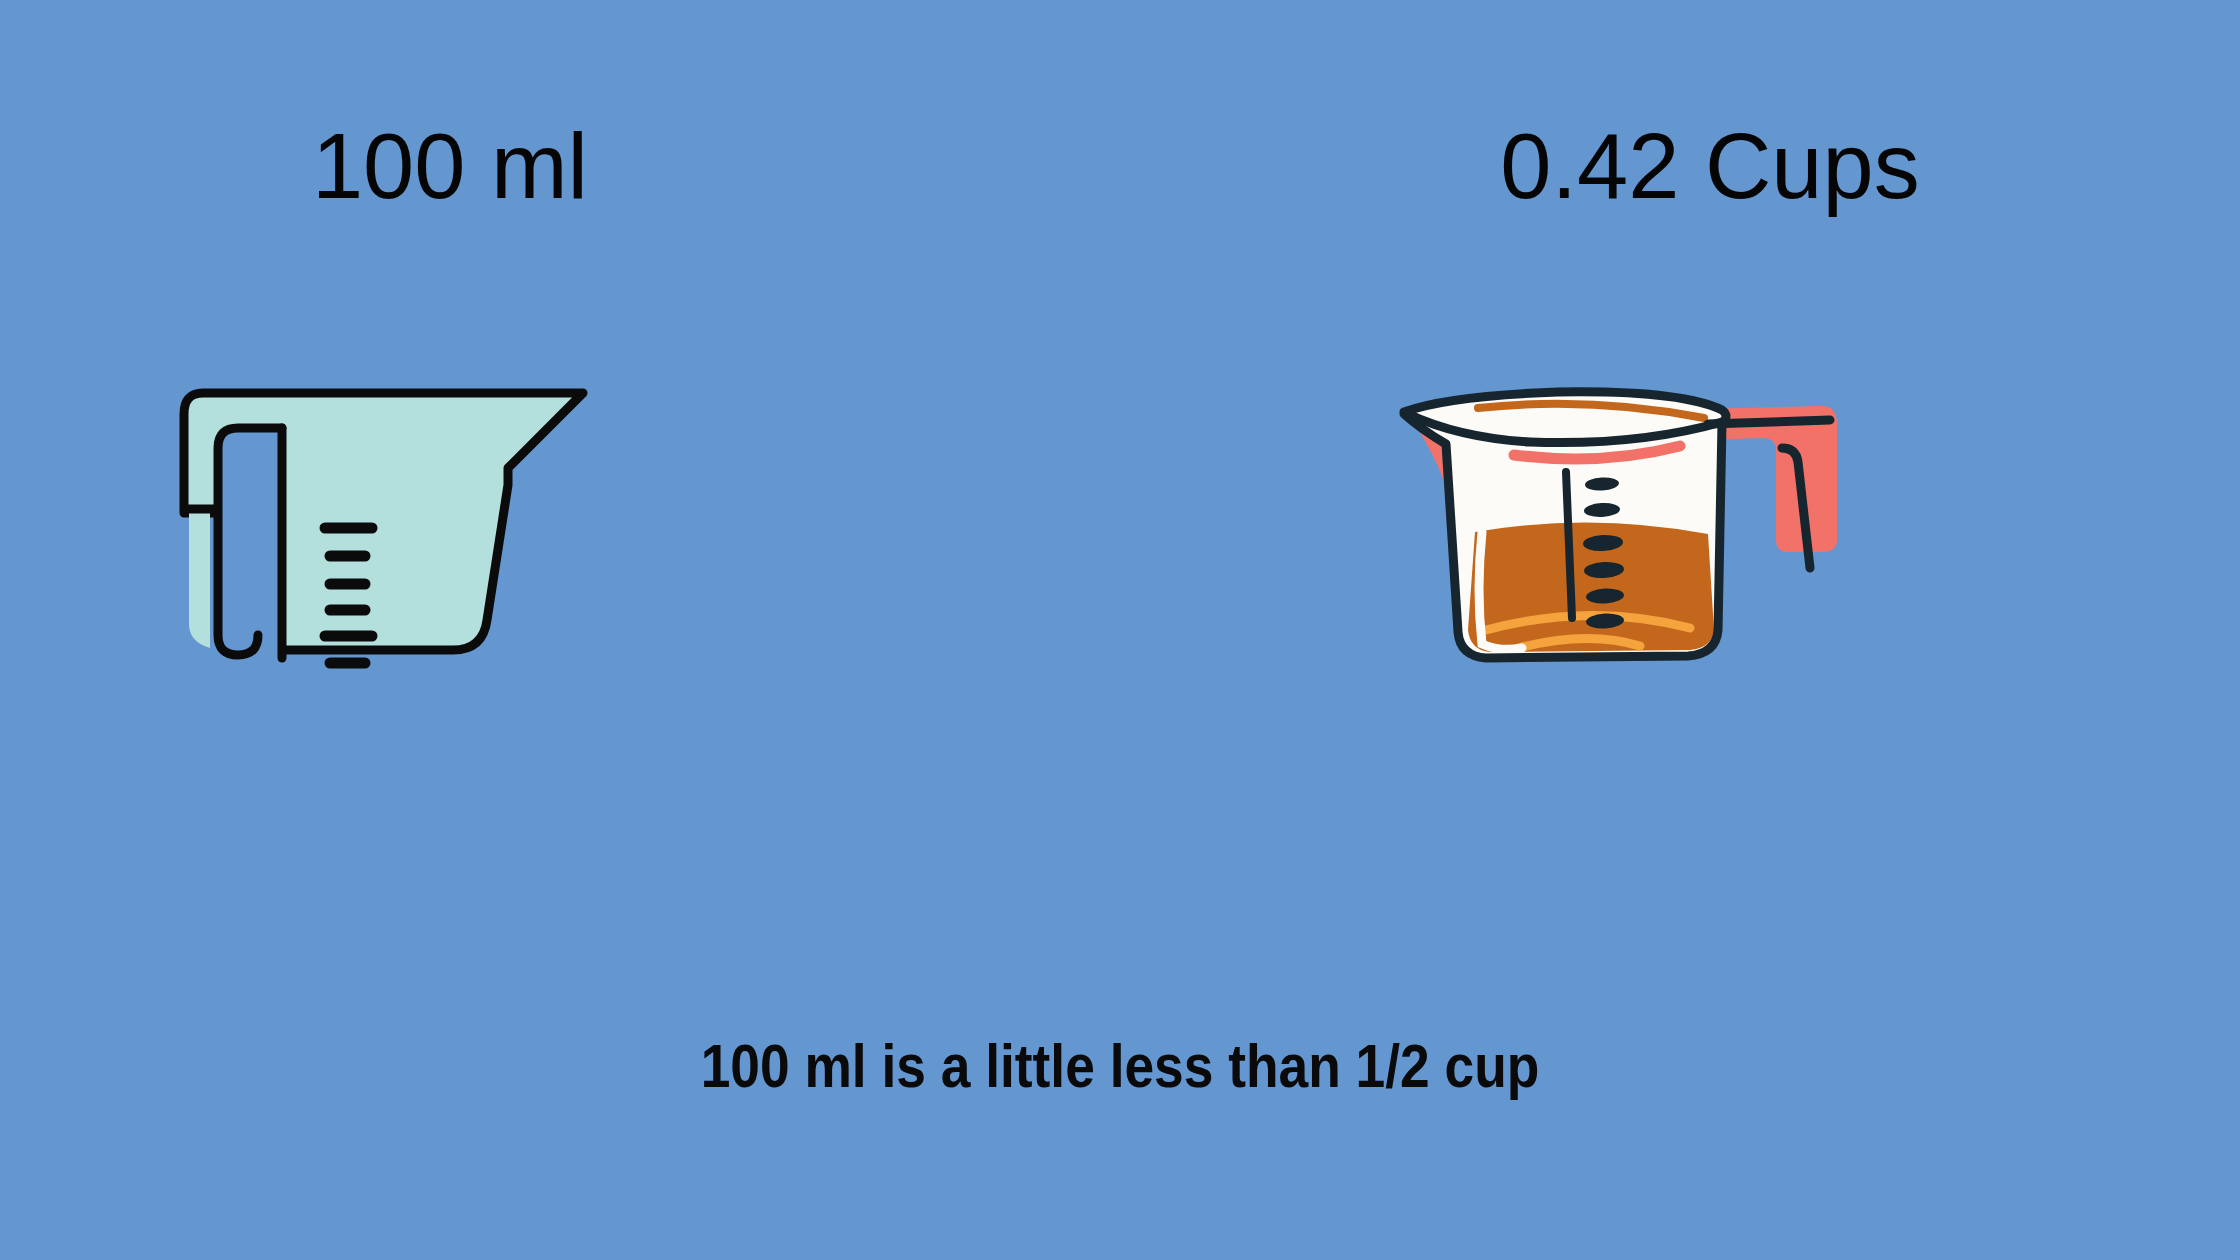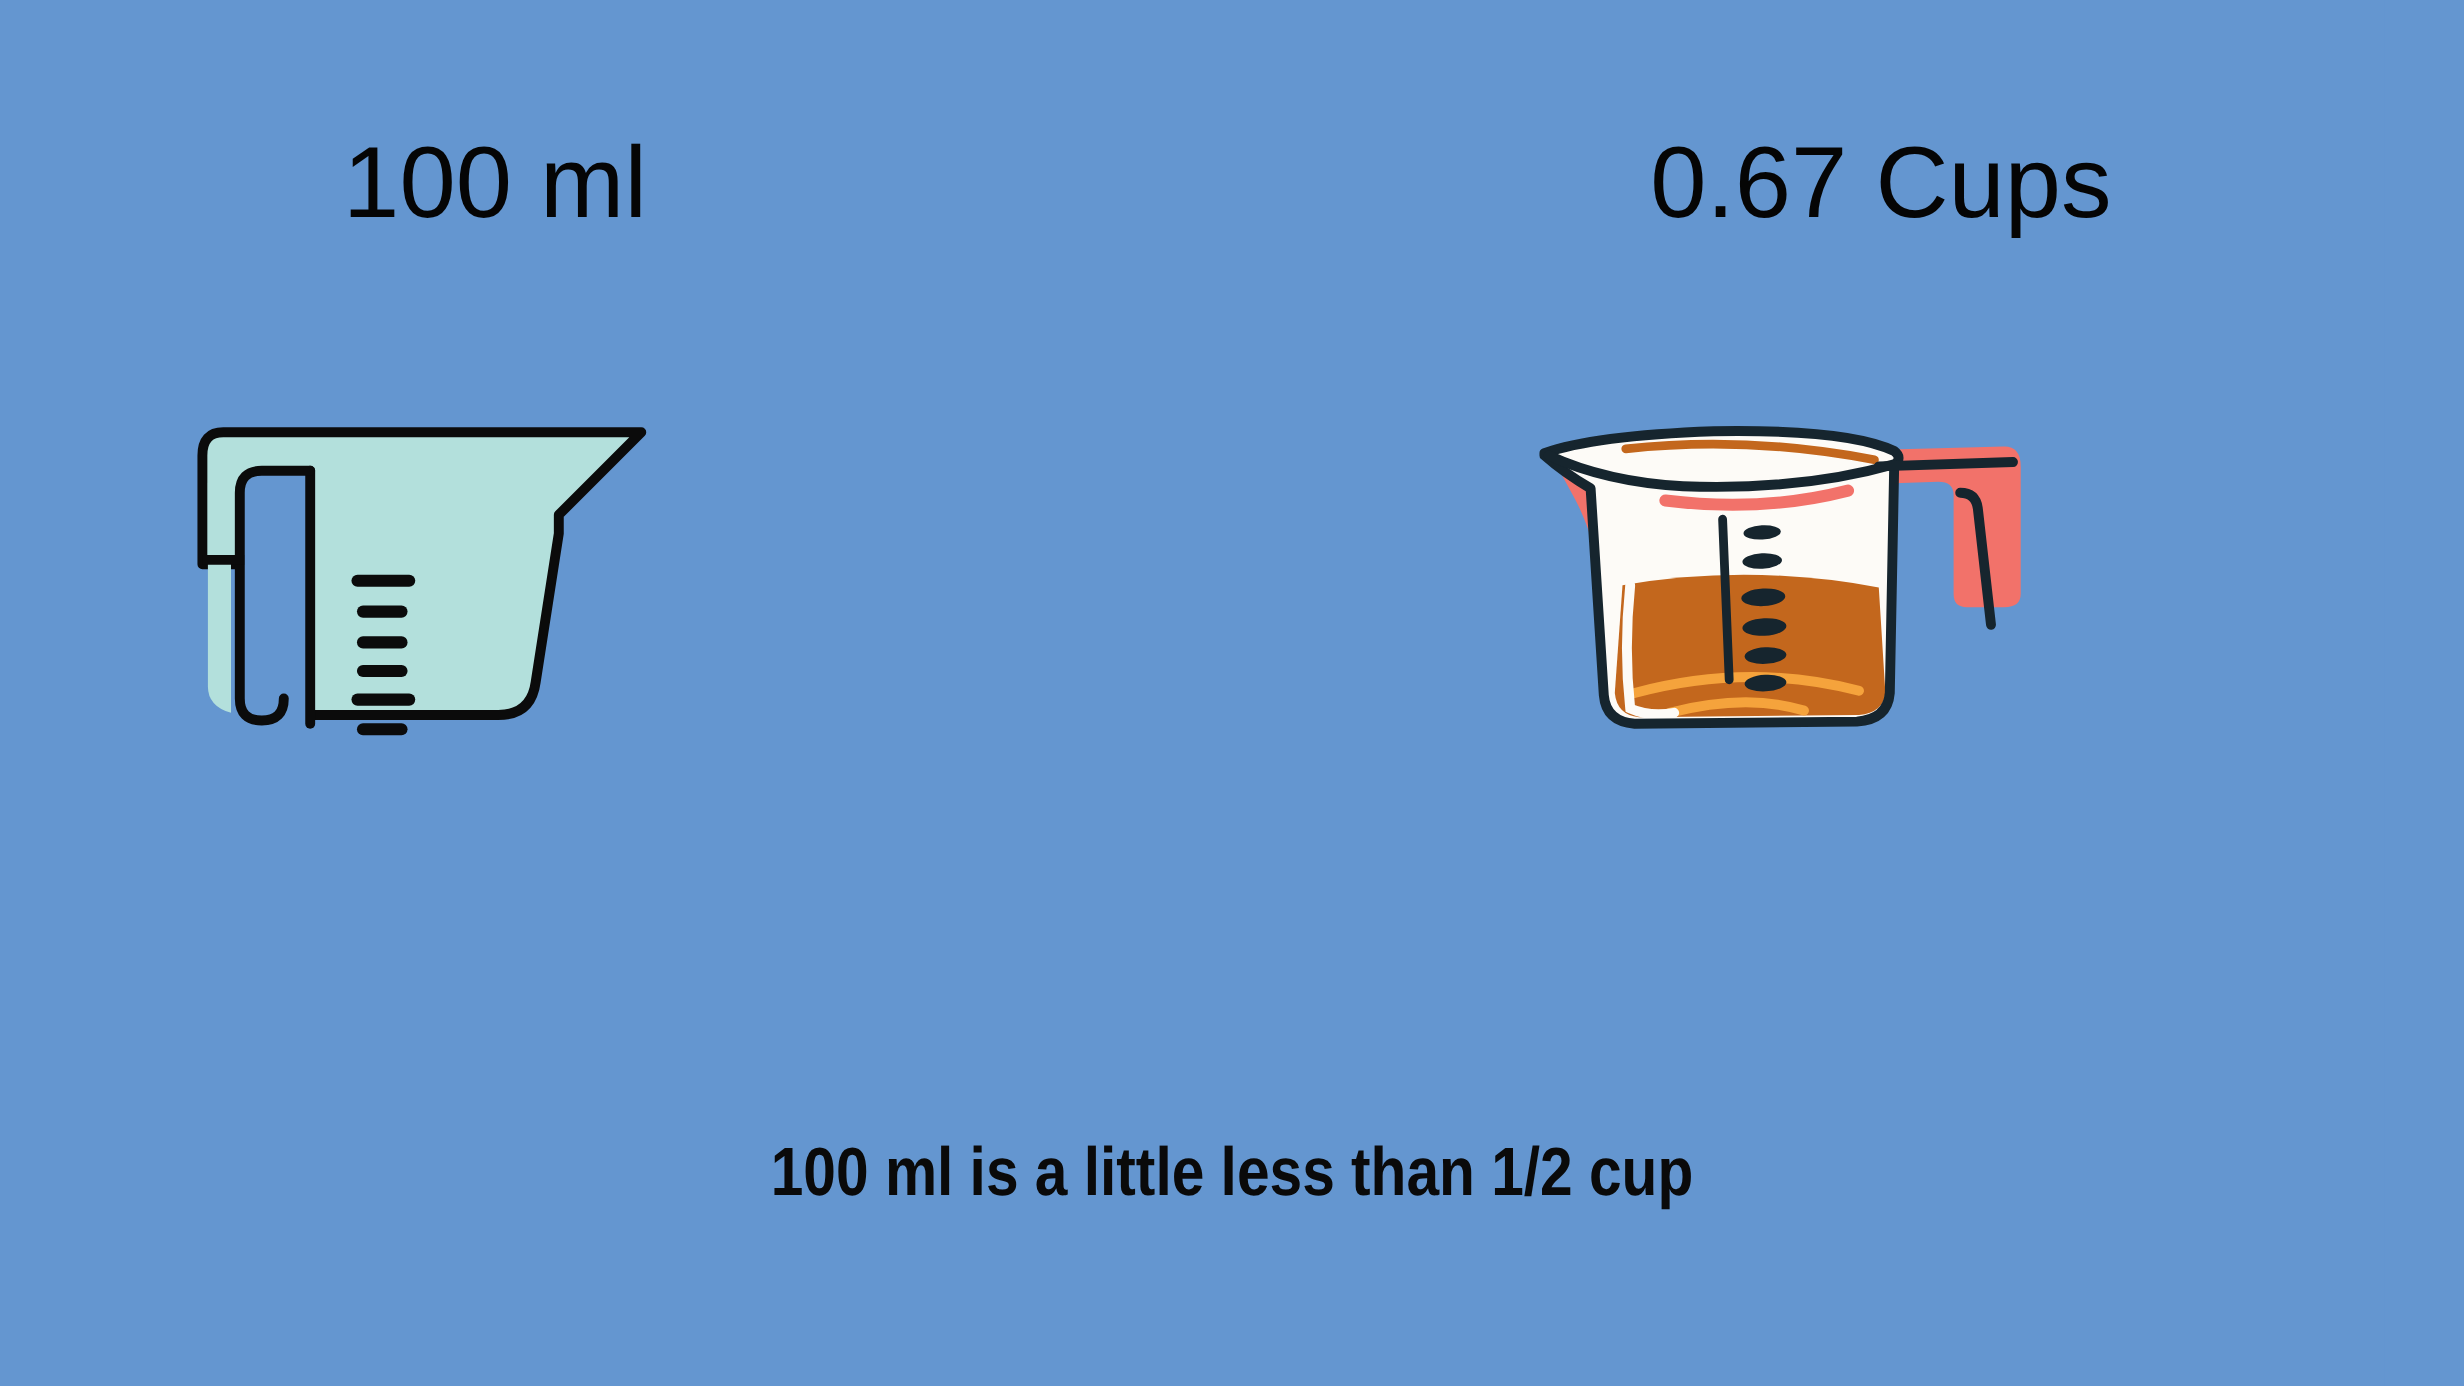--- a/index.html
+++ b/index.html
@@ -69,21 +69,21 @@
   #cup-left-svg  { left: 150px;  top: 380px; }
   #cup-right-svg { left: 1390px; top: 380px; }
 </style>
 </head>
 <body>
 
 <div id="stage">
 
   <div class="label" id="label-left">100 ml</div>
 
-  <div class="label" id="label-right">0.67 Cups</div>
+  <div class="label" id="label-right">0.42 Cups</div>
 
 
   <svg id="cup-left-svg" class="cup-svg" width="520" height="300" viewBox="0 0 520 300" xmlns="http://www.w3.org/2000/svg">
 
     <path d="M 53 13
              Q 34 13 34 34
              L 34 118
              L 34 133
              L 88 133
              L 88 240

